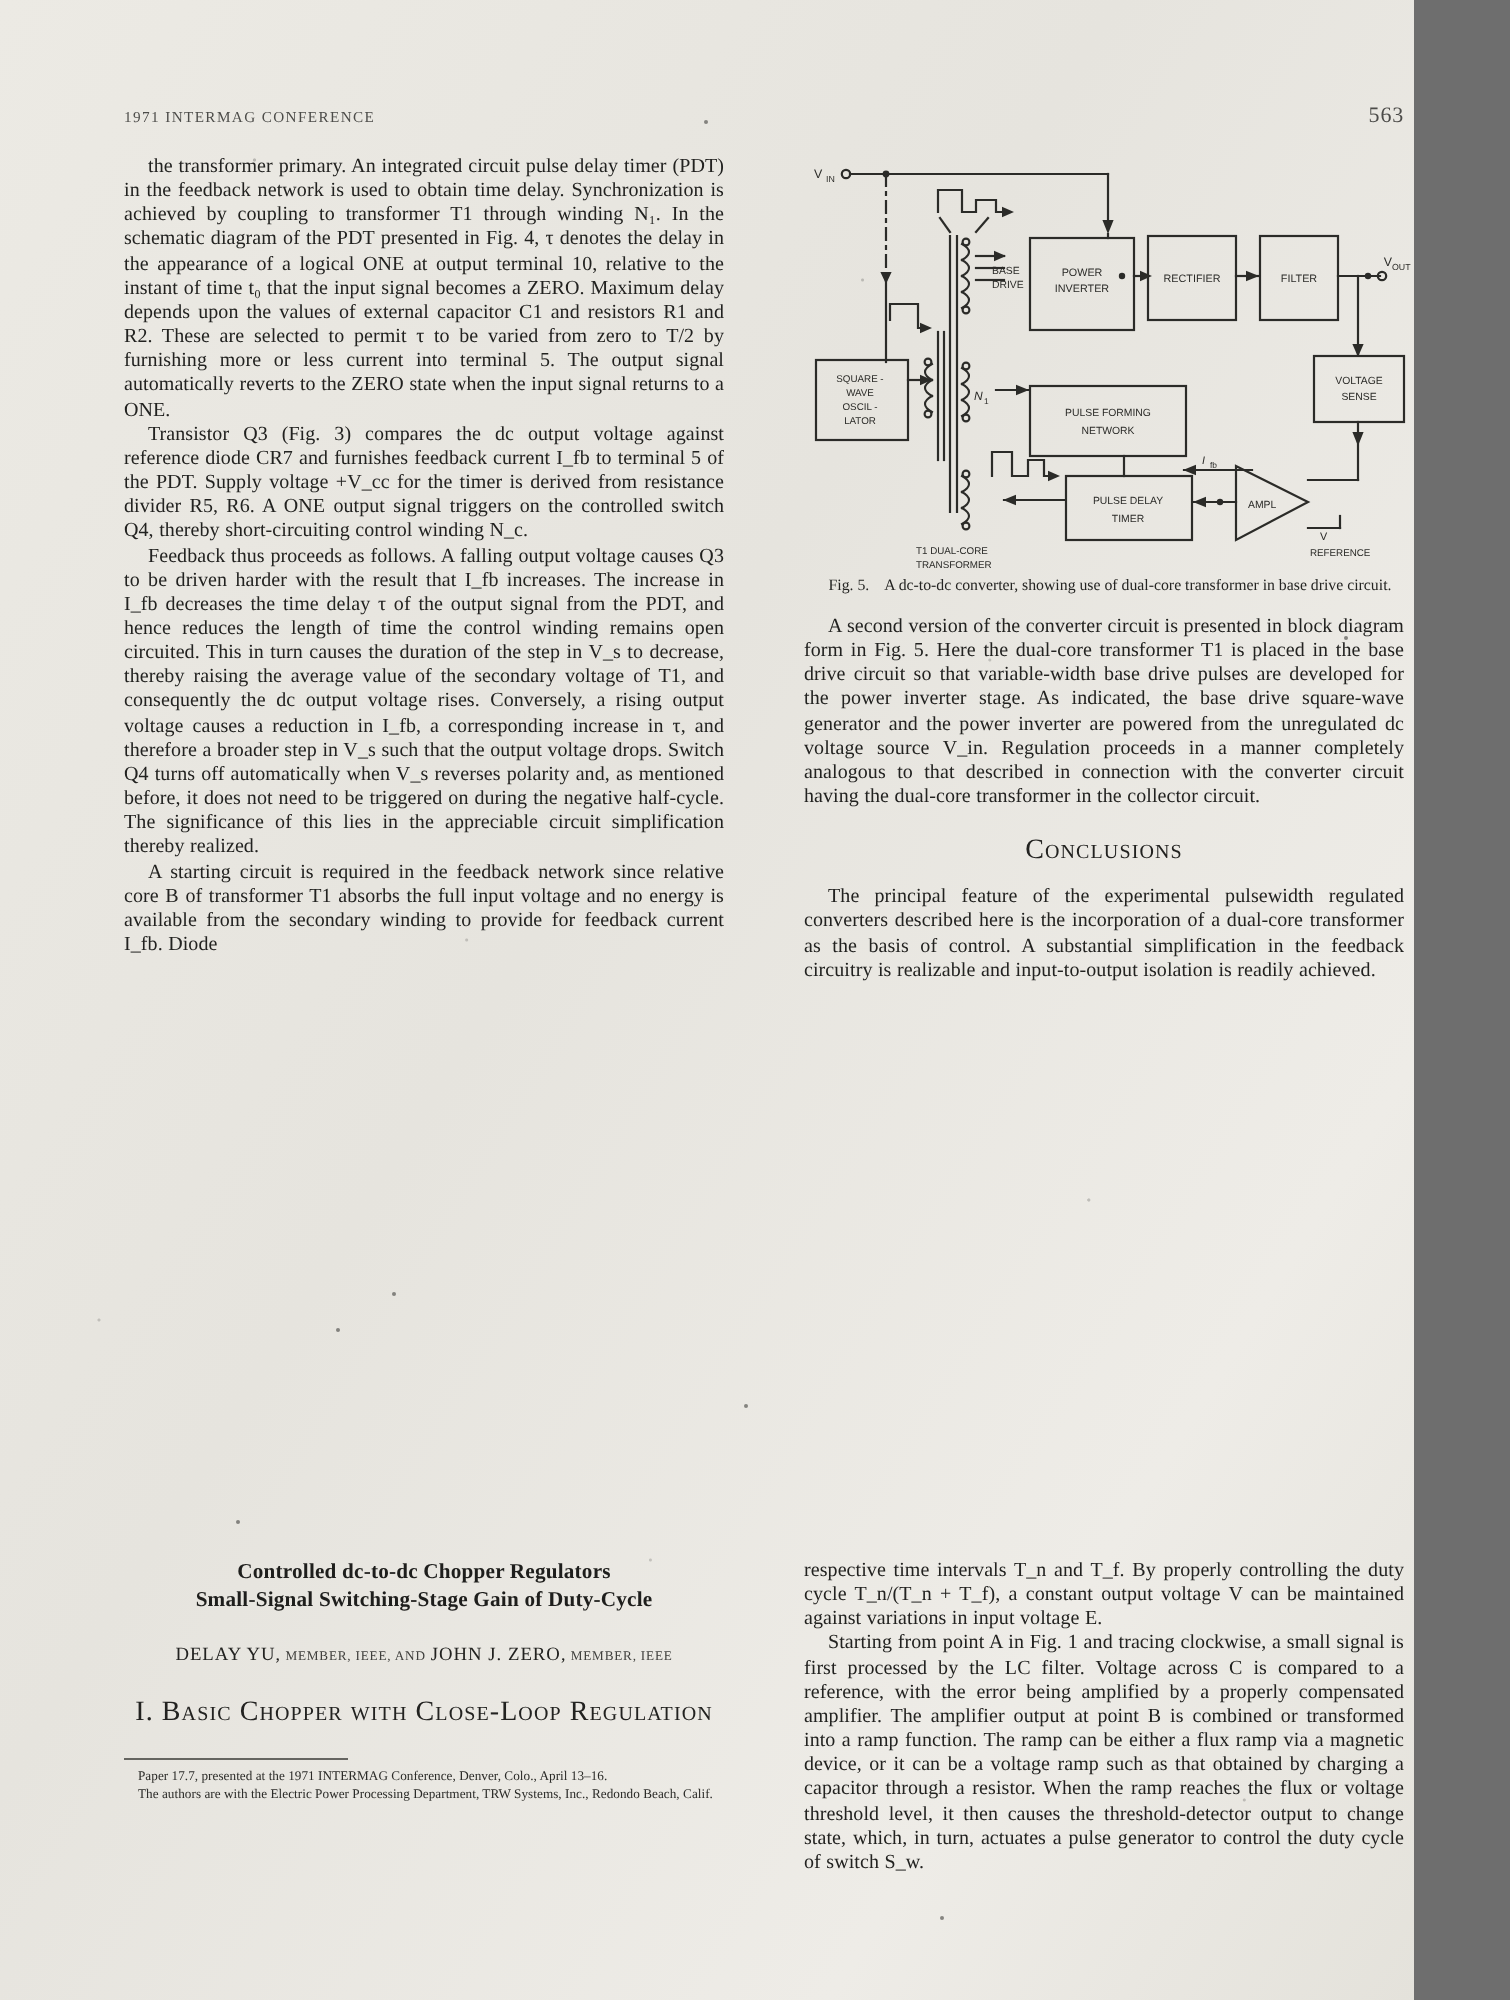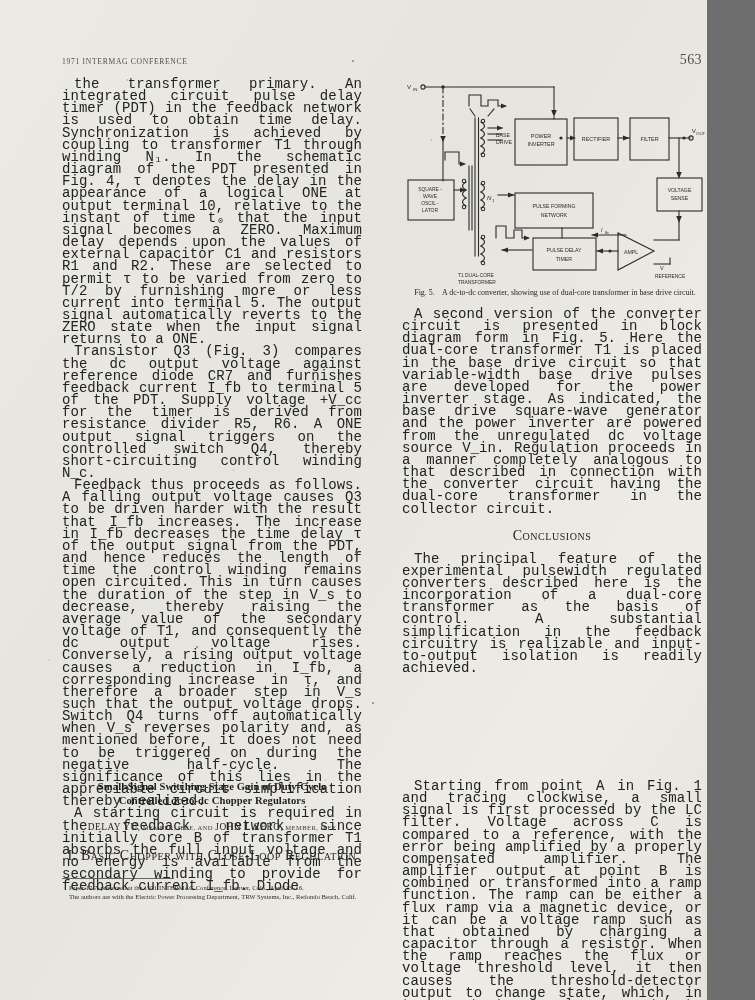--- a/index.html
+++ b/index.html
@@ -27,37 +27,36 @@
   
   .runhead{
     position:absolute;left:62px;top:52px;width:640px;
     display:flex;justify-content:space-between;align-items:baseline;
     font-size:8.2px;letter-spacing:.5px;
     color:#2a2a28;
     font-variant:small-caps;
     opacity:.82;
   }
   .runhead .rh-left{text-transform:uppercase;font-size:7.6px;letter-spacing:.7px;}
-  .runhead .rh-right{font-size:14px;letter-spacing:.4px;}
+  .runhead .rh-right{font-size:11px;letter-spacing:.4px;}
 
   
   .cols{position:absolute;left:62px;top:78px;width:640px;}
   .col-left{position:absolute;left:0;top:0;width:300px;}
   .col-right{position:absolute;left:340px;top:0;width:300px;}
 
   p.body{
     margin:0 0 0 0;
-    font-size:14px;
+    font-size:10px;
     line-height:12.15px;
     text-align:justify;
     text-indent:12px;
     color:#222220;
     letter-spacing:.04px;
     word-spacing:.2px;
-    font-family:Liberation Mono, monospace;
   }
   p.body.cont{text-indent:0;}
 
   
   .figure{position:absolute;left:340px;top:2px;width:306px;}
   .fig-canvas{width:306px;height:210px;position:relative;}
   .fig-caption{
     margin-top:0;
     font-size:7.9px;line-height:10px;text-align:center;color:#242422;
     padding:0 6px;
@@ -118,21 +117,21 @@
       <span class="rh-left">1971 INTERMAG CONFERENCE</span>
       <span class="rh-right">563</span>
     </div>
 
     <div class="cols">
 
       <div class="col-left">
         <p class="body">the transformer primary. An integrated circuit pulse delay timer (PDT) in the feedback network is used to obtain time delay. Synchronization is achieved by coupling to transformer T1 through winding N₁. In the schematic diagram of the PDT presented in Fig. 4, τ denotes the delay in the appearance of a logical ONE at output terminal 10, relative to the instant of time t₀ that the input signal becomes a ZERO. Maximum delay depends upon the values of external capacitor C1 and resistors R1 and R2. These are selected to permit τ to be varied from zero to T/2 by furnishing more or less current into terminal 5. The output signal automatically reverts to the ZERO state when the input signal returns to a ONE.</p>
         <p class="body">Transistor Q3 (Fig. 3) compares the dc output voltage against reference diode CR7 and furnishes feedback current I_fb to terminal 5 of the PDT. Supply voltage +V_cc for the timer is derived from resistance divider R5, R6. A ONE output signal triggers on the controlled switch Q4, thereby short-circuiting control winding N_c.</p>
         <p class="body">Feedback thus proceeds as follows. A falling output voltage causes Q3 to be driven harder with the result that I_fb increases. The increase in I_fb decreases the time delay τ of the output signal from the PDT, and hence reduces the length of time the control winding remains open circuited. This in turn causes the duration of the step in V_s to decrease, thereby raising the average value of the secondary voltage of T1, and consequently the dc output voltage rises. Conversely, a rising output voltage causes a reduction in I_fb, a corresponding increase in τ, and therefore a broader step in V_s such that the output voltage drops. Switch Q4 turns off automatically when V_s reverses polarity and, as mentioned before, it does not need to be triggered on during the negative half-cycle. The significance of this lies in the appreciable circuit simplification thereby realized.</p>
-        <p class="body">A starting circuit is required in the feedback network since initially core B of transformer T1 absorbs the full input voltage and no energy is available from the secondary winding to provide for feedback current I_fb. Diode</p>
+        <p class="body">A starting circuit is required in the feedback network since relative core B of transformer T1 absorbs the full input voltage and no energy is available from the secondary winding to provide for feedback current I_fb. Diode</p>
       </div>
 
       <div class="col-right">
 
         <div class="figure" style="position:relative;left:0;top:0;">
           <div class="fig-canvas">
             <svg viewBox="0 0 306 210" width="306" height="210" xmlns="http://www.w3.org/2000/svg">
               <g fill="none" stroke="#2b2b28" stroke-width="1.1" stroke-linecap="square">
 
                 <circle cx="21" cy="9" r="2.1" fill="none"></circle>
@@ -316,38 +315,39 @@
         <div style="height:13px;"></div>
         <div class="sect-head">Conclusions</div>
         <p class="body">The principal feature of the experimental pulsewidth regulated converters described here is the incorporation of a dual-core transformer as the basis of control. A substantial simplification in the feedback circuitry is realizable and input-to-output isolation is readily achieved.</p>
       </div>
     </div>
 
     <div class="article2">
 
       <div class="a2-left">
         <div class="a2-title">
+          <div>Controlled dc-to-dc Chopper Regulators</div>
           <div>Small-Signal Switching-Stage Gain of Duty-Cycle</div>
-          <div>Controlled dc-to-dc Chopper Regulators</div>
         </div>
 
         <div class="a2-authors">
           <span class="nm">DELAY YU</span><span>, </span><span class="mem">MEMBER, IEEE</span><span class="mem">, </span><span class="mem">AND</span>
           <span class="nm">JOHN J. ZERO</span><span>, </span><span class="mem">MEMBER, IEEE</span>
         </div>
 
         <div class="sect-head">I. Basic Chopper with Close-Loop Regulation</div>
 
 
         <div class="rule"></div>
         <p class="footnote">Paper 17.7, presented at the 1971 INTERMAG Conference, Denver, Colo., April 13–16.</p>
         <p class="footnote">The authors are with the Electric Power Processing Department, TRW Systems, Inc., Redondo Beach, Calif.</p>
       </div>
 
       <div class="a2-right">
+        <p class="body cont">respective time intervals T_n and T_f. By properly controlling the duty cycle T_n/(T_n + T_f), a constant output voltage V can be maintained against variations in input voltage E.</p>
         <p class="body">Starting from point A in Fig. 1 and tracing clockwise, a small signal is first processed by the LC filter. Voltage across C is compared to a reference, with the error being amplified by a properly compensated amplifier. The amplifier output at point B is combined or transformed into a ramp function. The ramp can be either a flux ramp via a magnetic device, or it can be a voltage ramp such as that obtained by charging a capacitor through a resistor. When the ramp reaches the flux or voltage threshold level, it then causes the threshold-detector output to change state, which, in turn, actuates a pulse generator to control the duty cycle of switch S_w.</p>
       </div>
     </div>
 
     <div class="speckle"></div>
     <div class="dotmark" style="left:352px;top:60px;"></div>
     <div class="dotmark" style="left:196px;top:646px;"></div>
     <div class="dotmark" style="left:168px;top:664px;"></div>
     <div class="dotmark" style="left:372px;top:702px;"></div>
     <div class="dotmark" style="left:470px;top:958px;"></div>

